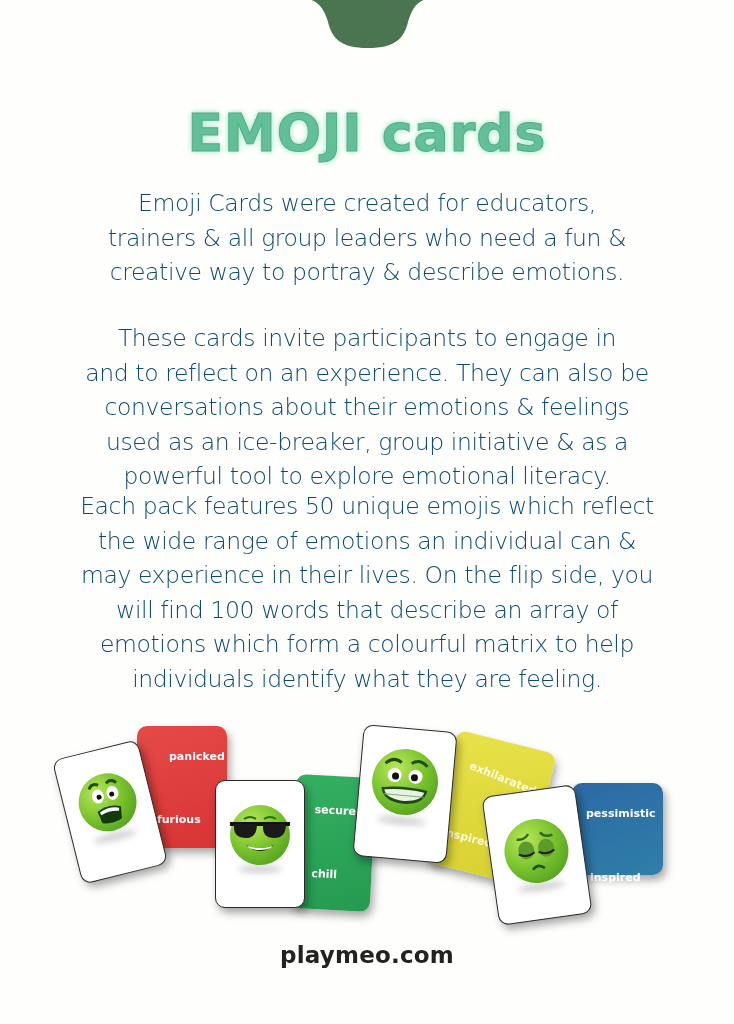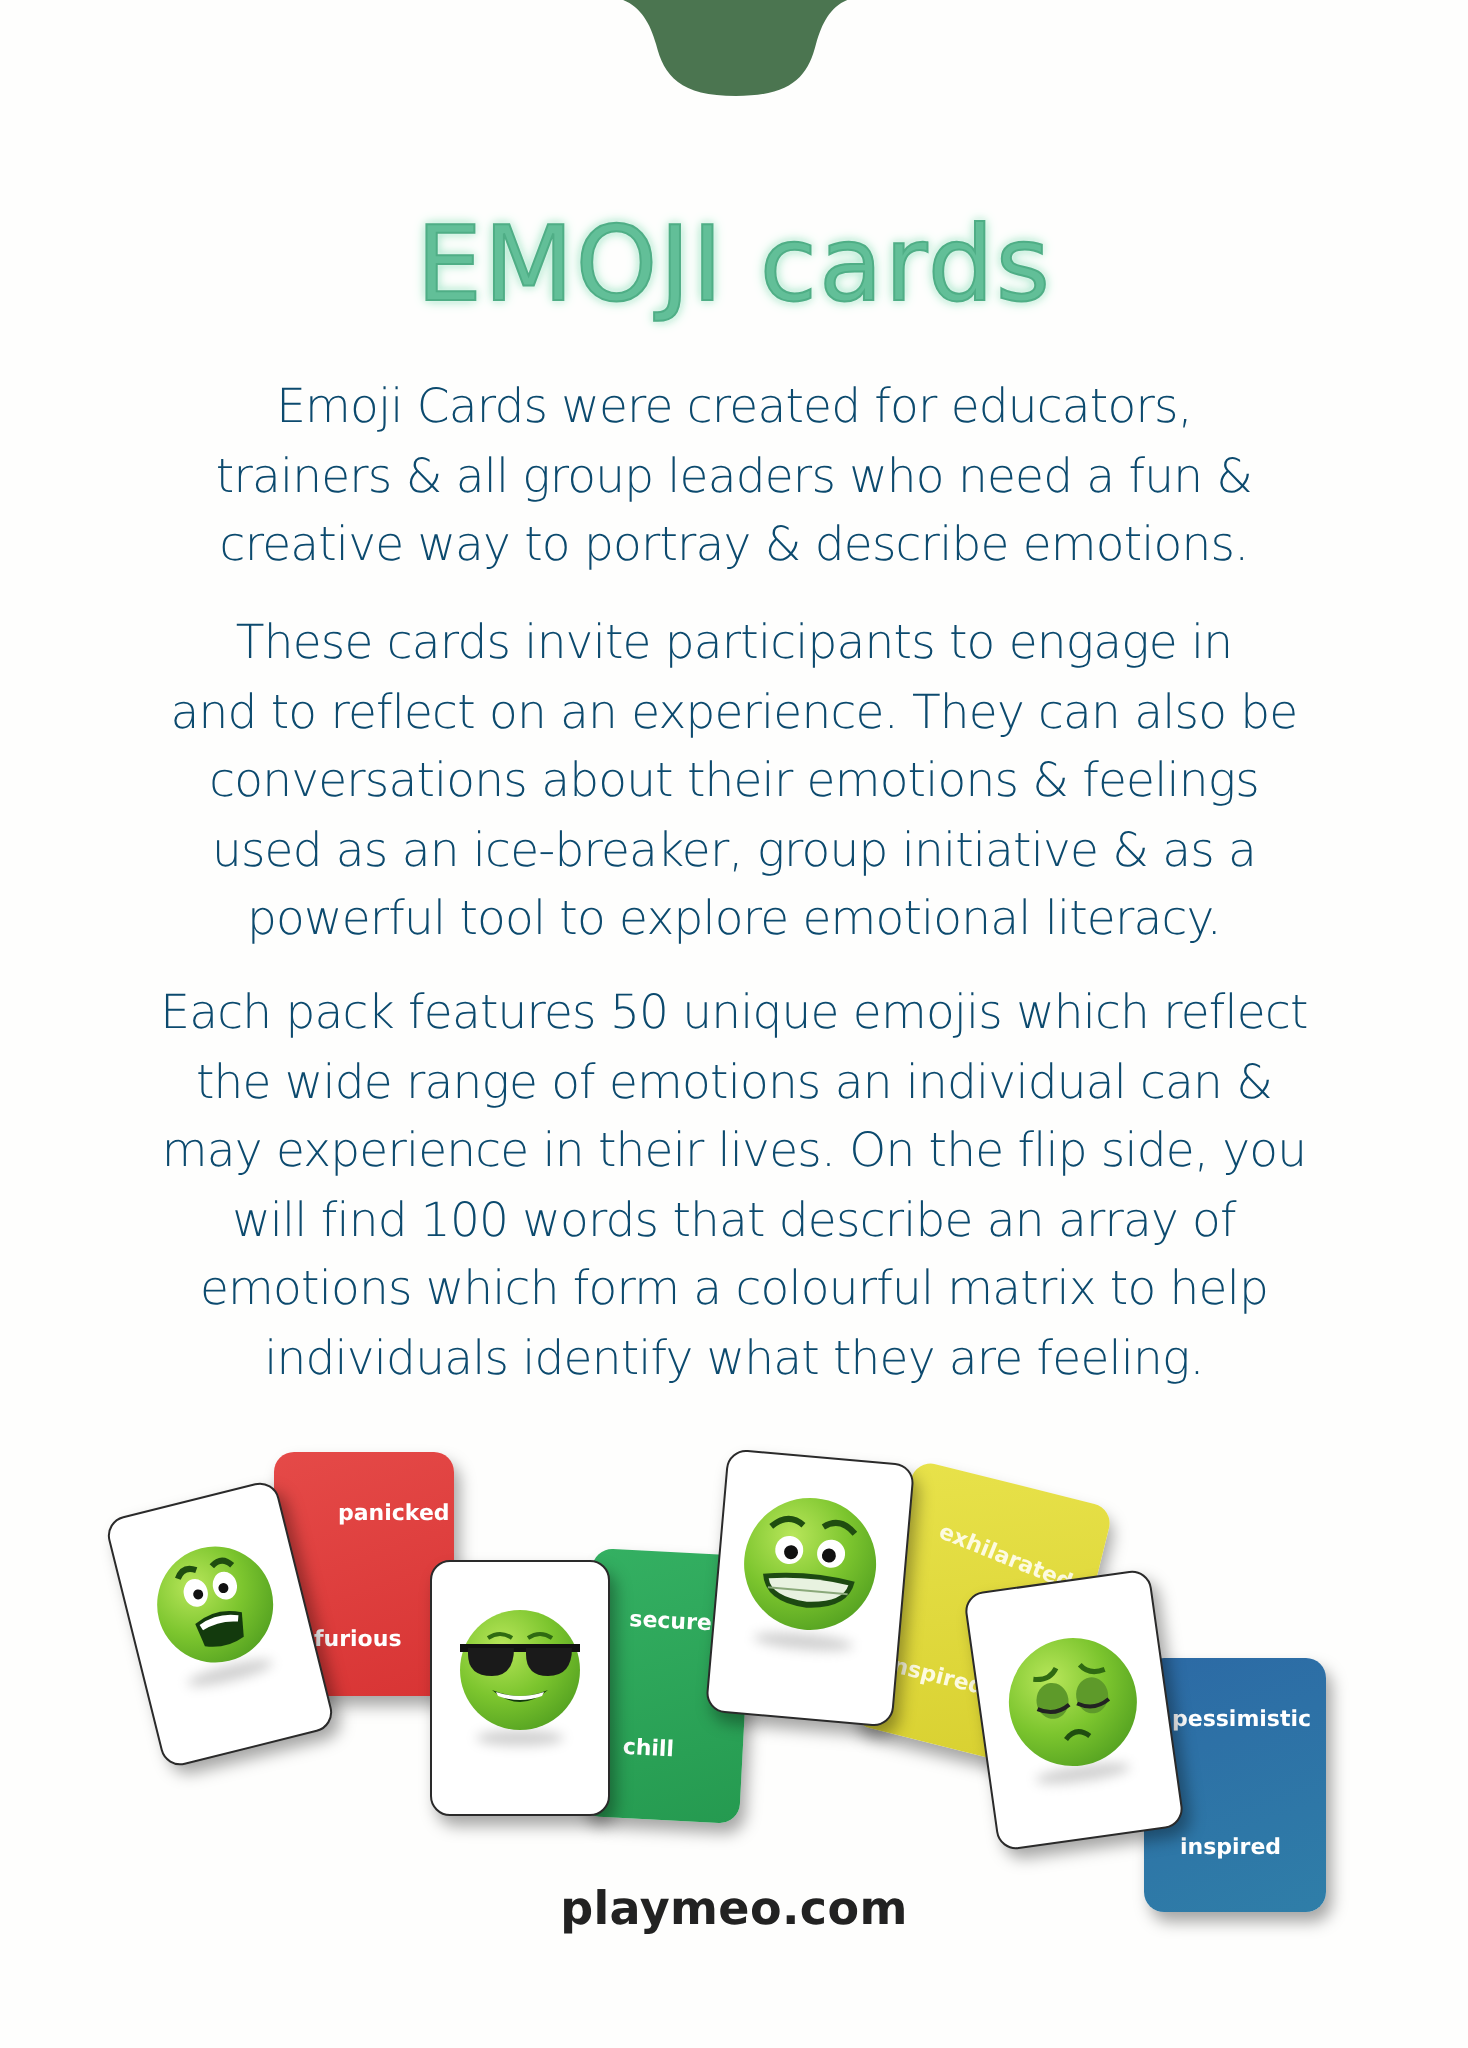--- a/index.html
+++ b/index.html
@@ -6,35 +6,35 @@
   body {
     width:734px; height:1024px; position:relative; overflow:hidden;
     background:#fefefd;
     font-family:"DejaVu Sans", sans-serif;
   }
   .tab {
     position:absolute; left:300px; top:-2px; width:135px; height:52px;
   }
   .title {
     position:absolute; left:0; right:0; top:103px; text-align:center;
-    font-family:"DejaVu Sans", sans-serif; font-weight:normal;
+    font-family:"DejaVu Sans", sans-serif; font-weight:bold;
     font-size:52px; letter-spacing:1px;
     color:#62bf98;
     text-shadow: 0 0 2px #fff, 0 0 4px #9fe3c4, 0 0 7px #b5ecd3;
     -webkit-text-stroke:1px #4fae86;
   }
   .para {
     position:absolute; left:40px; right:40px; text-align:center;
     font-family:"DejaVu Sans", sans-serif; font-weight:200;
     color:#0c4a6e; font-size:23.5px; line-height:34.5px;
     letter-spacing:-0.4px;
   }
   .para .ln { display:block; white-space:nowrap; }
   #p1 { top:186px; }
-  #p2 { top:304px; }
+  #p2 { top:321px; }
   #p3 { top:489px; }
 
   .cards { position:absolute; left:0; top:710px; width:734px; height:220px; }
   .card {
     position:absolute; border-radius:10px;
     box-shadow: 3px 5px 8px rgba(0,0,0,0.35);
   }
   .back { color:#fff; font-weight:bold; font-size:11px; }
   .back .w { position:absolute; }
   .front { background:#fff; border:1.5px solid #2a2a2a; }
@@ -141,21 +141,21 @@
         <circle cx="43" cy="27" r="7" fill="#fff"></circle>
         <circle cx="23" cy="28" r="3.5" fill="#111"></circle>
         <circle cx="42" cy="28" r="3.5" fill="#111"></circle>
         <path d="M10 40 Q33 36 56 40 Q54 54 33 55 Q12 54 10 40 Z" fill="#1d4a12"></path>
         <path d="M13 42 Q33 39 53 42 Q51 51 33 52 Q15 51 13 42 Z" fill="#e8f2e0"></path>
         <line x1="13" y1="46.5" x2="53" y2="46.5" stroke="#8aa87a" stroke-width="1"></line>
       </svg>
     </div>
   </div>
 
-  <div class="card back" style="left:572px; top:73px; width:91px; height:127px; background:linear-gradient(160deg,#2c6aa5,#2f7ea8);margin-top:46px;">
+  <div class="card back" style="left:572px; top:73px; width:91px; height:92px; background:linear-gradient(160deg,#2c6aa5,#2f7ea8);">
     <span class="w" style="left:14px; top:24px;">pessimistic</span>
     <span class="w" style="left:18px; top:88px;">inspired</span>
   </div>
 
   <div class="card front" style="left:490px; top:80px; width:92px; height:128px; transform:rotate(-8deg);">
     <div class="face-shadow" style="left:22px; top:92px; width:48px; height:8px;"></div>
     <div class="face" style="left:14px; top:28px; width:64px; height:64px;">
       <svg viewBox="0 0 64 64">
         <path d="M14 18 Q22 20 26 14" stroke="#2f6a12" stroke-width="2.5" fill="none"></path>
         <path d="M38 14 Q42 20 50 18" stroke="#2f6a12" stroke-width="2.5" fill="none"></path>

